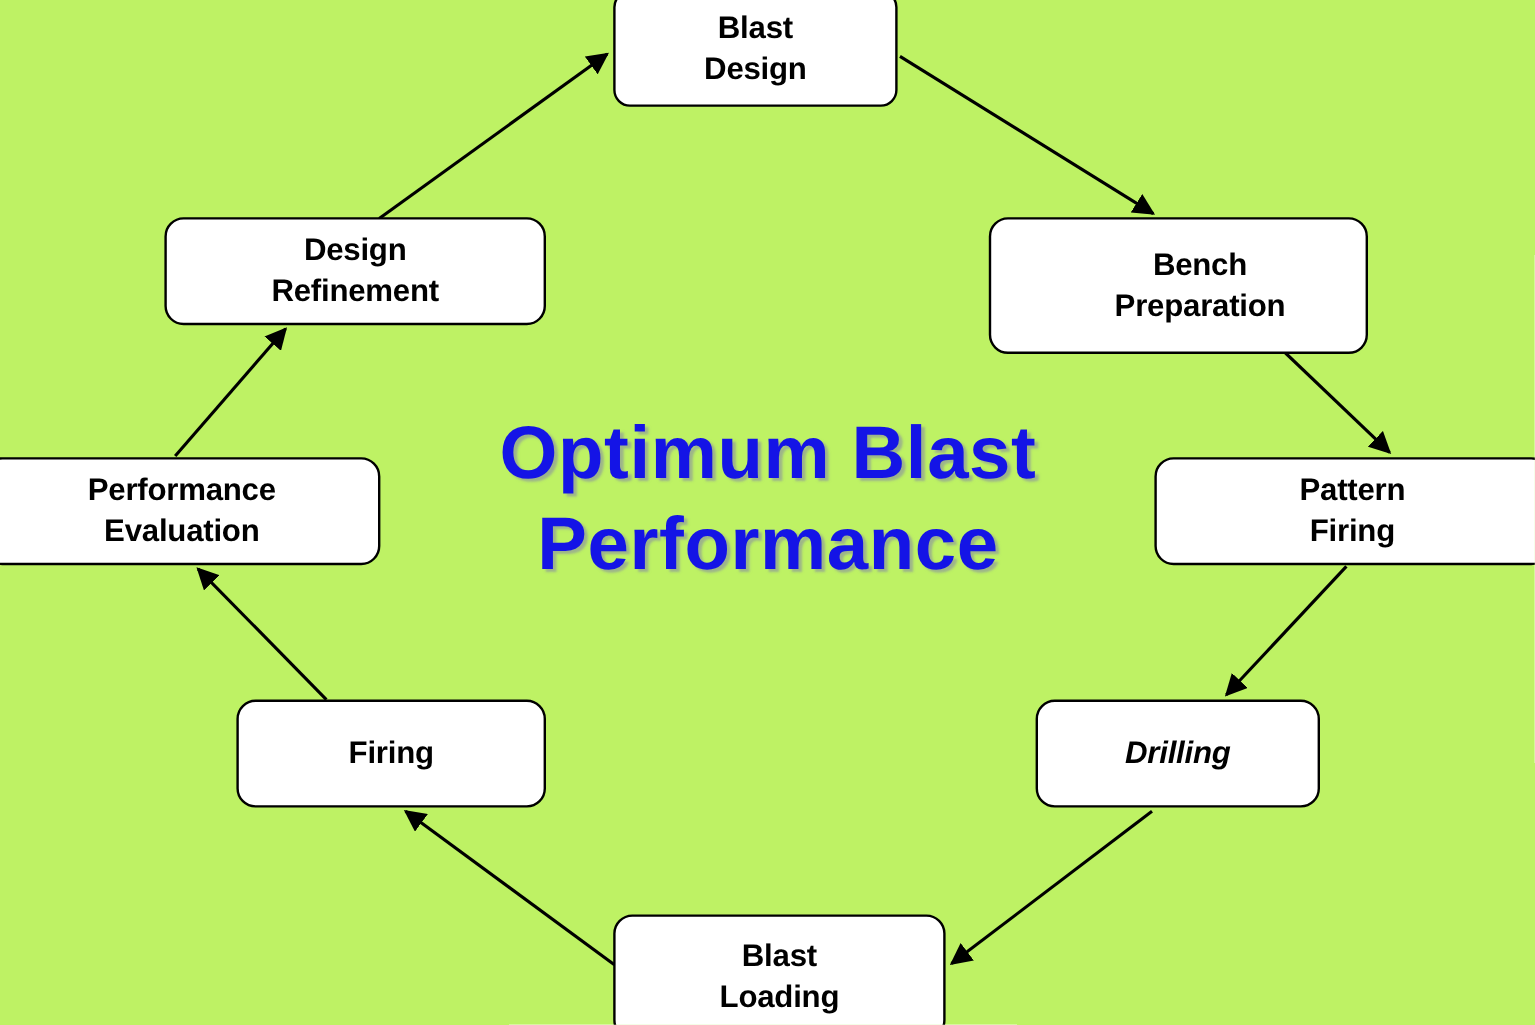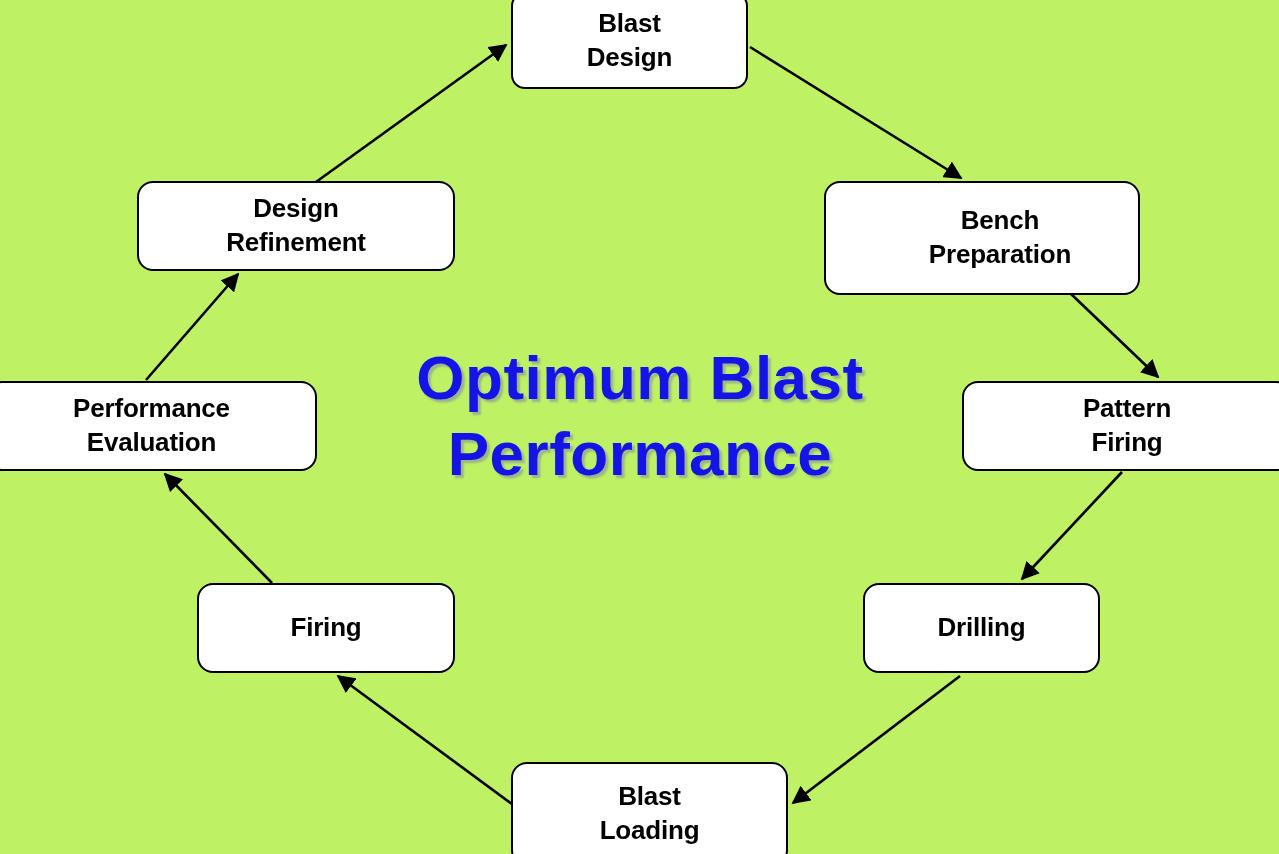--- a/index.html
+++ b/index.html
@@ -45,21 +45,21 @@
   }
   .node-label {
     display: block;
     white-space: pre-line;
     padding: 0 10px;
   }
   
   #node-blast-design      { left: 511px; top: -8px;  width: 237px; height: 97px;  border-radius: 14px; }
   #node-bench-preparation { left: 824px; top: 181px; width: 316px; height: 114px; padding-left: 36px; }
   #node-pattern-layout    { left: 962px; top: 381px; width: 330px; height: 90px; }
-  #node-drilling          { left: 863px; top: 583px; width: 237px; height: 90px; }
+  #node-drilling          { left: 863px; top: 583px; width: 237px; height: 90px; font-style: italic; }
   #node-blast-loading     { left: 511px; top: 762px; width: 277px; height: 104px; }
   #node-firing            { left: 197px; top: 583px; width: 258px; height: 90px; }
   #node-performance-eval  { left: -14px; top: 381px; width: 331px; height: 90px; }
   #node-design-refinement { left: 137px; top: 181px; width: 318px; height: 90px; }
 
   #center-title {
     position: absolute;
     left: 380px;
     top: 336px;
     width: 520px;

